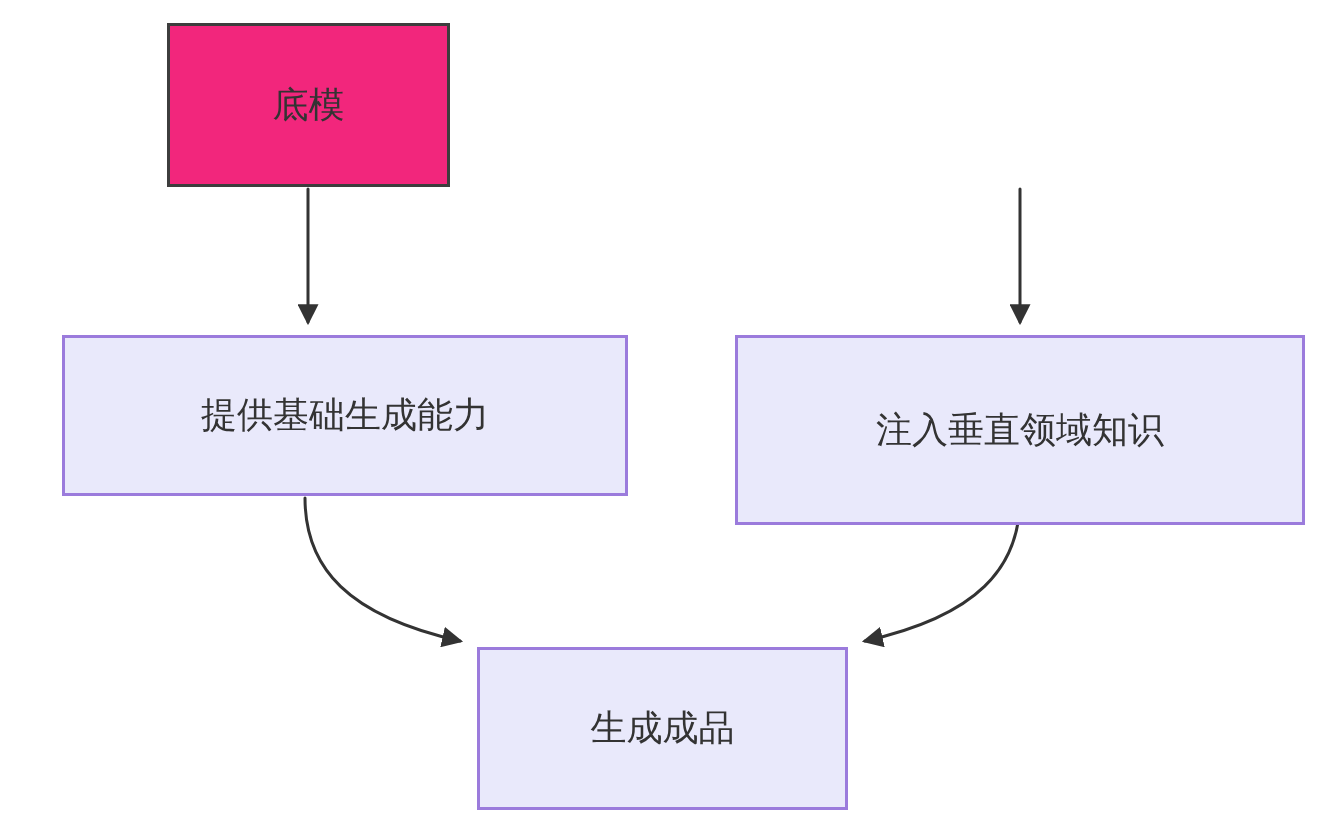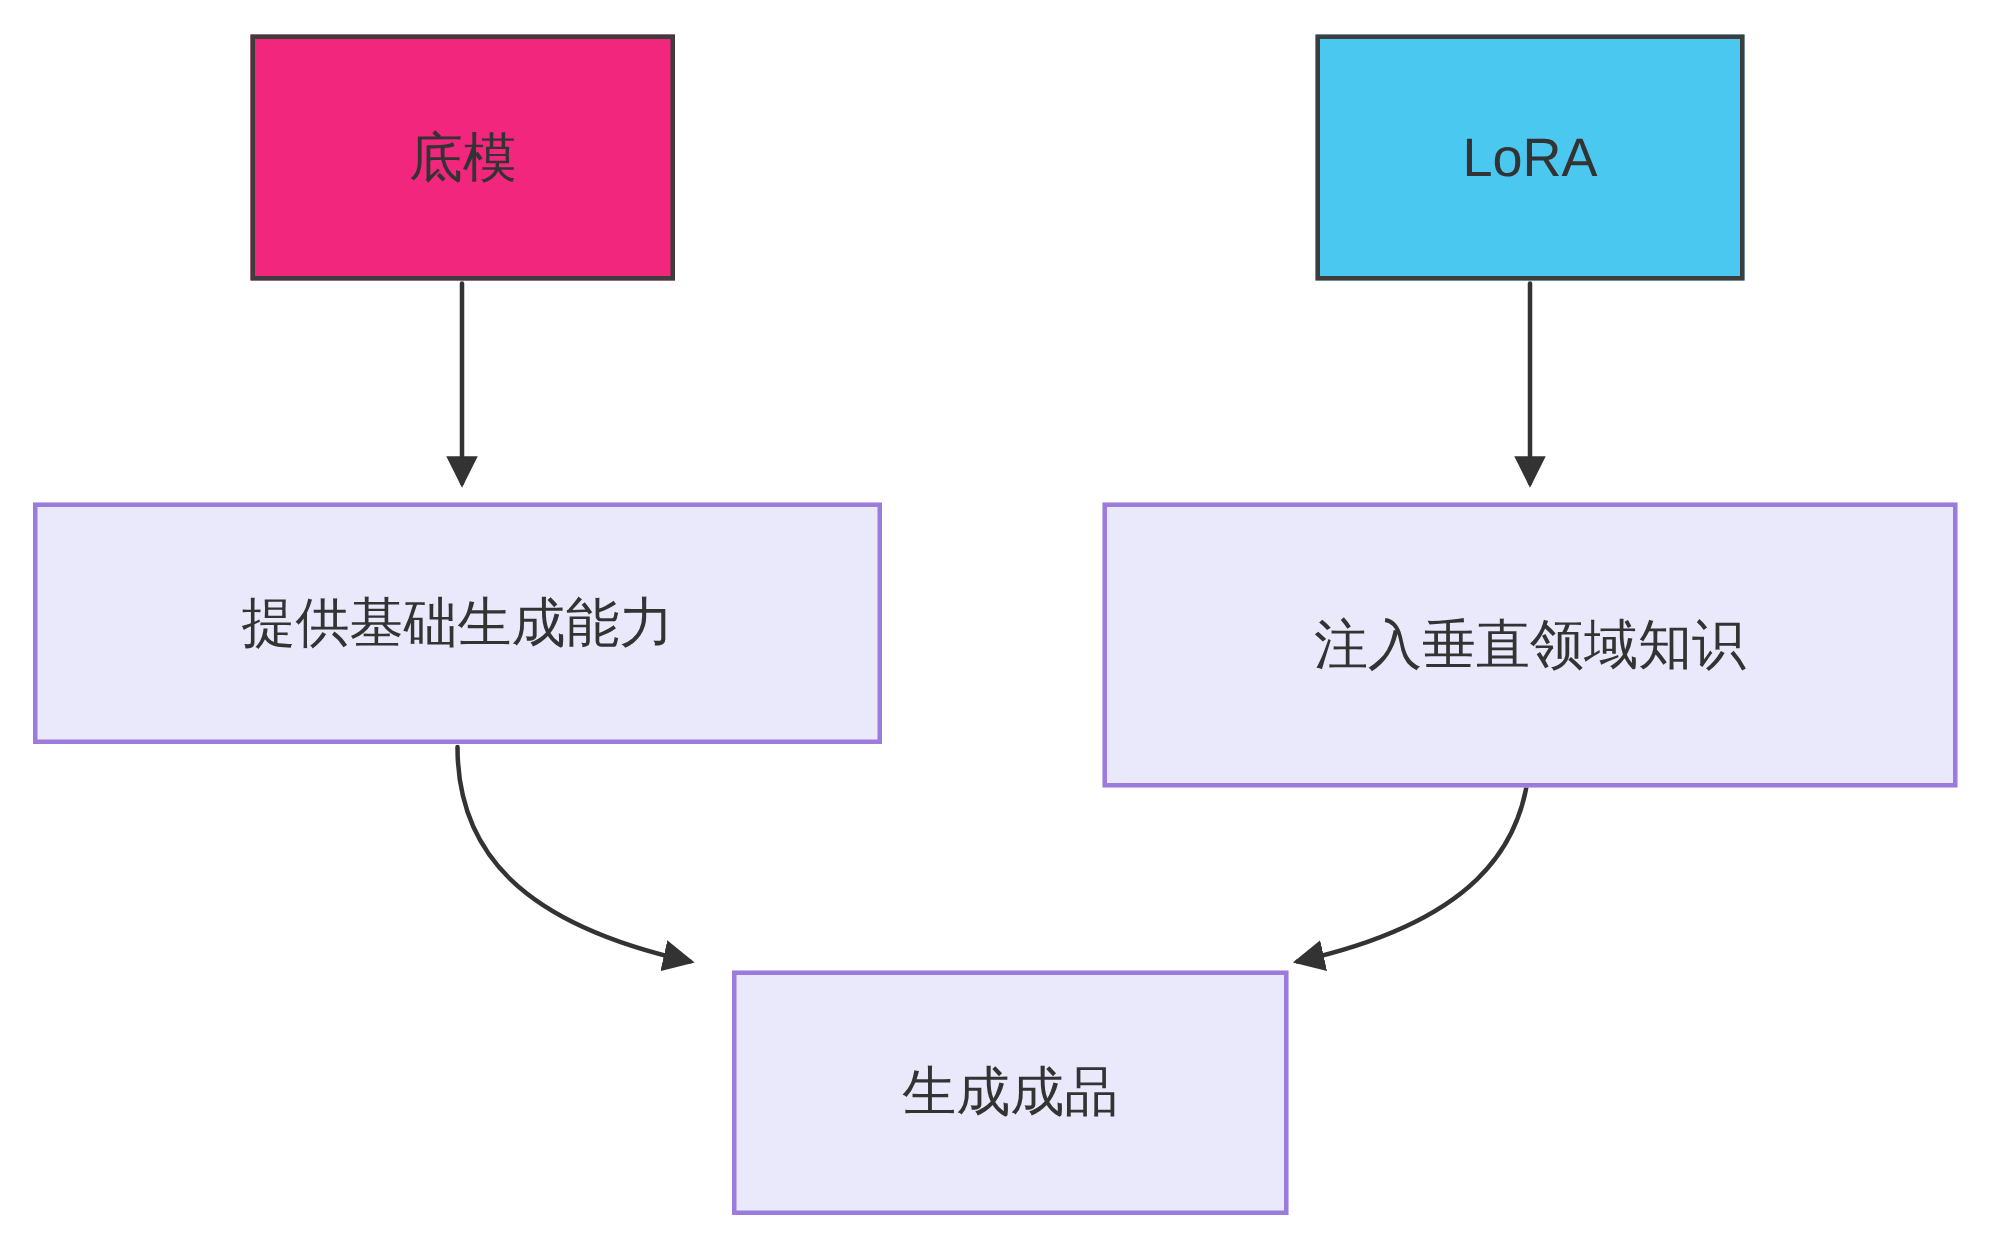--- a/index.html
+++ b/index.html
@@ -31,21 +31,21 @@
     border-color: #3d3d3d;
   }
   .node-purple {
     border-color: #9b7bdc;
     background: #e9e9fb;
   }
   #node-base-model    { left: 167px; top: 23px;  width: 283px; height: 164px; }
   #node-lora          { left: 877px; top: 23px;  width: 286px; height: 164px; }
   #node-base-cap      { left: 22px;  top: 335px; width: 566px; height: 161px; }
   #node-domain-know   { left: 735px; top: 335px; width: 570px; height: 190px; }
-  #node-output        { left: 488px; top: 647px; width: 371px; height: 163px; }
+  #node-output        { left: 477px; top: 647px; width: 371px; height: 163px; }
   svg.edges {
     position: absolute;
     left: 0;
     top: 0;
     width: 1326px;
     height: 834px;
     pointer-events: none;
   }
   svg.edges path.edge {
     fill: none;
@@ -68,25 +68,22 @@
     <path class="edge" marker-end="url(#arrowhead)" d="M308,189 L308,322" style="stroke: rgb(51, 51, 51);"></path>
     <path class="edge" marker-end="url(#arrowhead)" d="M1020,189 L1020,322" style="stroke: rgb(51, 51, 51);"></path>
     <path class="edge" marker-end="url(#arrowhead)" d="M305,498 C305,568 348,616 460,641" style="stroke: rgb(51, 51, 51);"></path>
     <path class="edge" marker-end="url(#arrowhead)" d="M1020,498 C1020,568 977,616 865,641" style="stroke: rgb(51, 51, 51);"></path>
   </svg>
 
   <div class="node node-source" id="node-base-model" style="background-color: rgb(242, 38, 124); border-color: rgb(61, 61, 61);">
     <span>底模</span>
   </div>
 
-  <div class="node node-source" id="node-lora" style="background-color: rgb(74, 200, 240); border-color: rgb(61, 61, 61);">
-    <span>LoRA</span>
-  </div>
 
-  <div class="node node-purple" id="node-base-cap" style="background-color: rgb(233, 233, 251); border-color: rgb(155, 123, 220);">
+  <div class="node node-purple" id="node-base-cap" style="background-color: rgb(233, 233, 251); border-color: rgb(155, 123, 220); margin-left: 40px;">
     <span>提供基础生成能力</span>
   </div>
 
   <div class="node node-purple" id="node-domain-know" style="background-color: rgb(233, 233, 251); border-color: rgb(155, 123, 220);">
     <span>注入垂直领域知识</span>
   </div>
 
   <div class="node node-purple" id="node-output" style="background-color: rgb(233, 233, 251); border-color: rgb(155, 123, 220);">
     <span>生成成品</span>
   </div>

